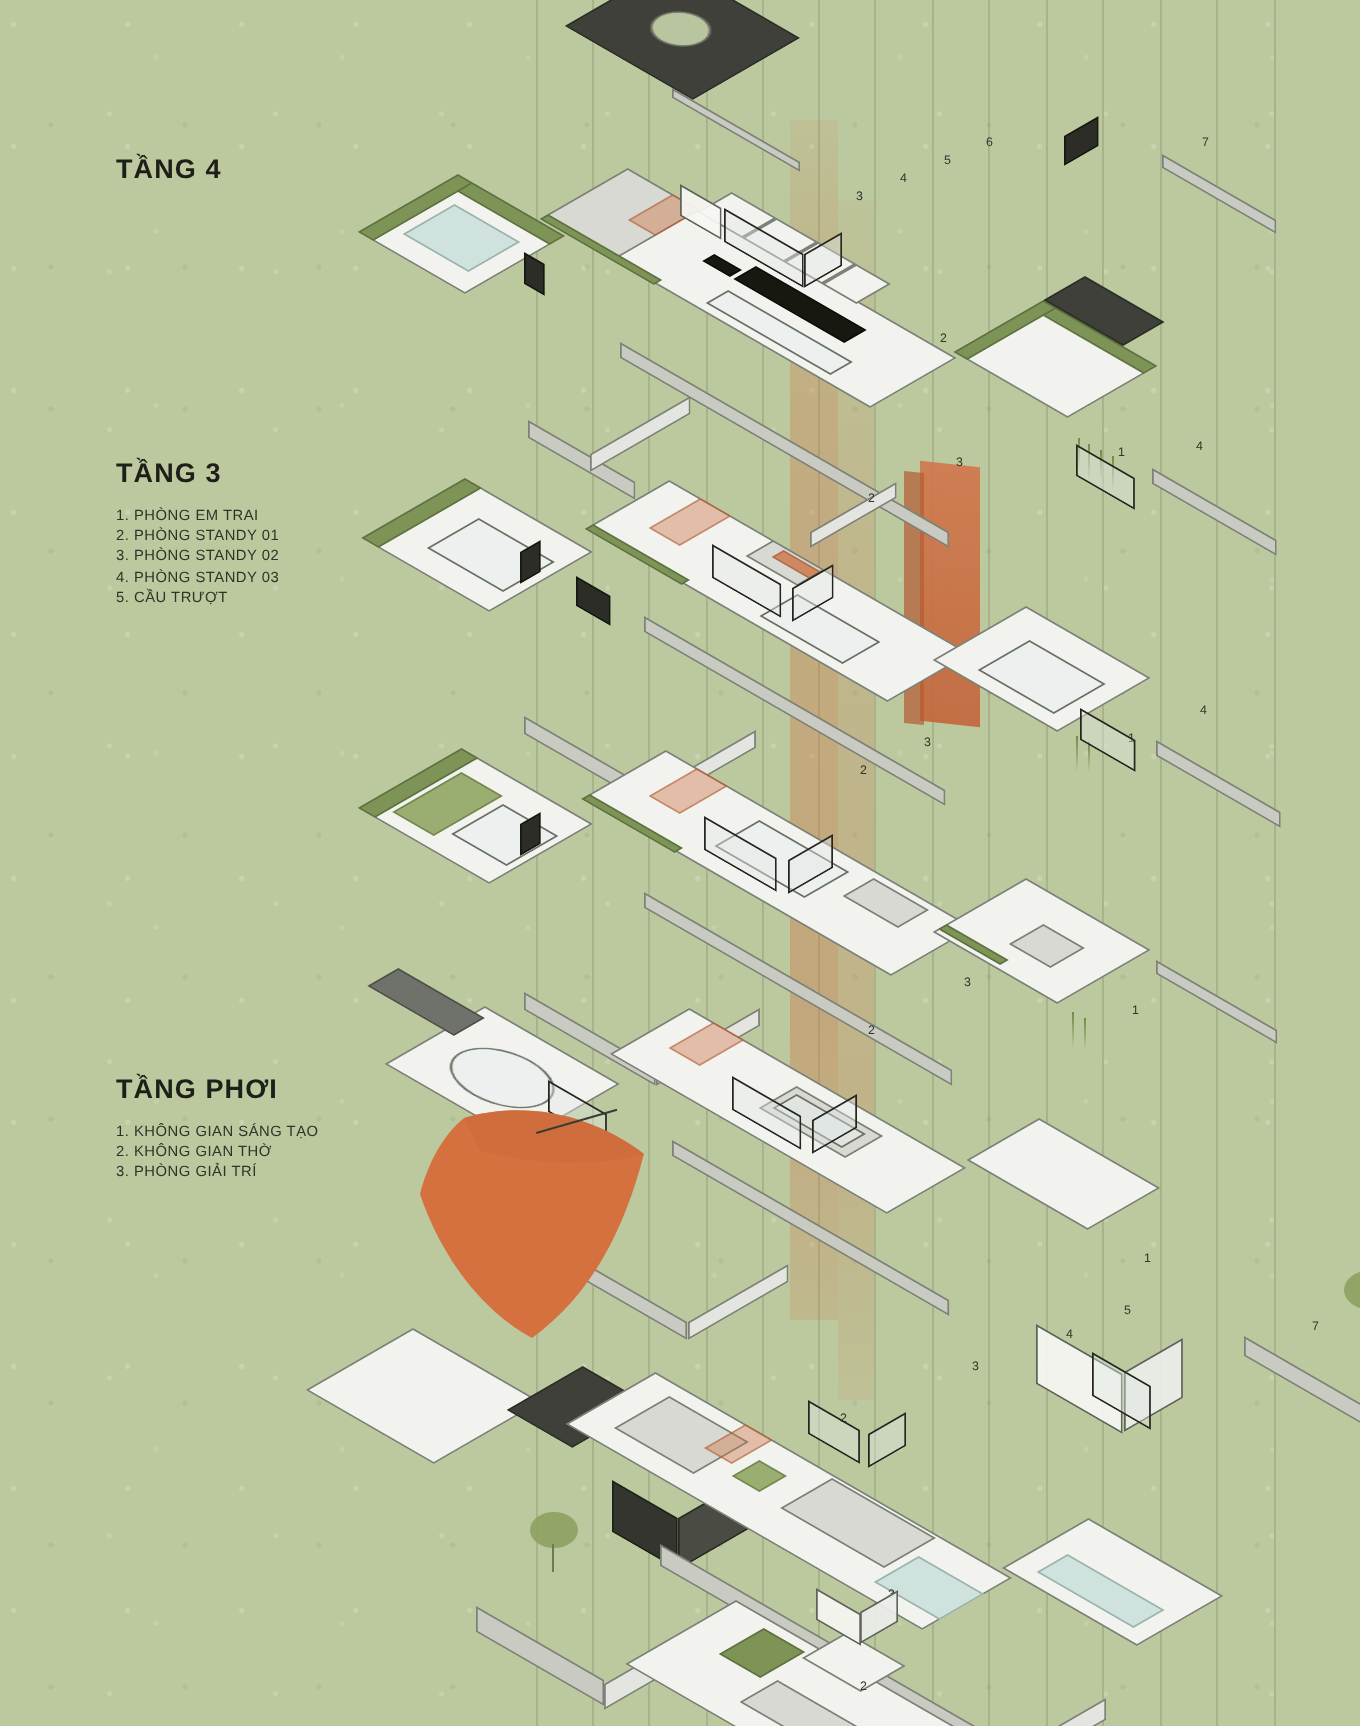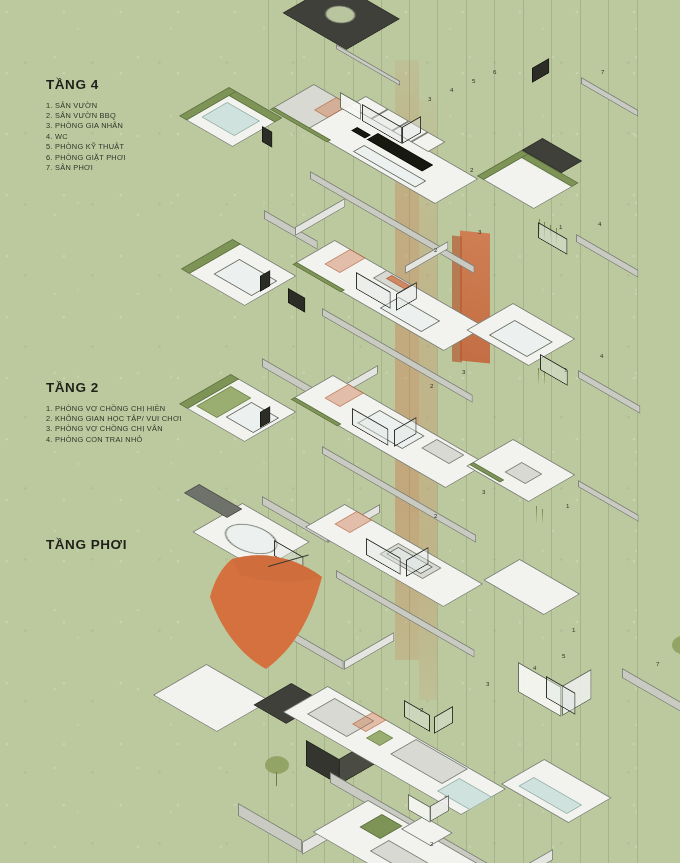--- a/index.html
+++ b/index.html
@@ -24,21 +24,21 @@
       radial-gradient(circle at 38% 88%, rgba(120,130,95,.16) 0 1px, transparent 1.6px),
       radial-gradient(circle at 84% 33%, rgba(255,255,255,.14) 0 1px, transparent 1.6px);
     background-size:57px 61px, 83px 79px, 67px 71px, 93px 87px;
     pointer-events:none;opacity:.85;
   }
   
   #guides{position:absolute;inset:0;pointer-events:none;}
   #guides i{position:absolute;top:0;bottom:0;width:1px;background:rgba(120,134,96,.32);}
 
   
-  .legend{position:absolute;left:46px;}
+  .legend{position:absolute;left:58px;}
   .legend h2{
     margin:0 0 9px 0;
     font-size:13.5px;font-weight:bold;letter-spacing:.55px;
     color:#1d1f18;line-height:1;
   }
   .legend ol{margin:0;padding:0;list-style:none;}
   .legend li{
     font-size:7.4px;line-height:10.4px;letter-spacing:.26px;
     color:#2f3328;white-space:nowrap;
   }
@@ -107,44 +107,41 @@
       <i style="left:551px"></i>
     <i style="left:580px"></i>
       <i style="left:608px"></i>
       <i style="left:637px"></i>
     <i style="left:296px"></i>
       <i style="left:268px"></i>
   </div>
 
   <div class="legend" style="top:78px">
     <h2>TẦNG 4</h2>
+  </div>
+
+  <div class="legend" style="top:230px">
+    <h2>TẦNG 3</h2>
     <ol>
-      <li>1. SÂN VƯỜN</li>
-      <li>2. SÂN VƯỜN BBQ</li>
-      <li>3. PHÒNG GIA NHÂN</li>
-      <li>4. WC</li>
-      <li>5. PHÒNG KỸ THUẬT</li>
-      <li>6. PHÒNG GIẶT PHƠI</li>
-      <li>7. SÂN PHƠI</li>
+      <li>1. PHÒNG EM TRAI</li>
+      <li>2. PHÒNG STANDY 01</li>
+      <li>3. PHÒNG STANDY 02</li>
+      <li>4. PHÒNG STANDY 03</li>
+      <li>5. CẦU TRƯỢT</li>
     </ol>
   </div>
 
-
-  <div class="legend" style="top:381px">
-    <h2>TẦNG 2</h2>
-    <ol>
-      <li>1. PHÒNG VỢ CHỒNG CHỊ HIỀN</li>
-      <li>2. KHÔNG GIAN HỌC TẬP/ VUI CHƠI</li>
-      <li>3. PHÒNG VỢ CHỒNG CHỊ VÂN</li>
-      <li>4. PHÒNG CON TRAI NHỎ</li>
-    </ol>
-  </div>
 
   <div class="legend" style="top:538px">
     <h2>TẦNG PHƠI</h2>
+    <ol>
+      <li>1. KHÔNG GIAN SÁNG TẠO</li>
+      <li>2. KHÔNG GIAN THỜ</li>
+      <li>3. PHÒNG GIẢI TRÍ</li>
+    </ol>
   </div>
 
 
   <div class="shaft" style="left:395px;top:60px;width:24px;height:600px;
               background:linear-gradient(to bottom, rgba(205,116,71,.10), rgba(205,116,71,.34) 25%, rgba(205,116,71,.40) 75%, rgba(205,116,71,.20));
               transform:skewY(0deg);"></div>
   <div class="shaft" style="left:419px;top:100px;width:18px;height:600px;
               background:linear-gradient(to bottom, rgba(205,116,71,.06), rgba(205,116,71,.22) 30%, rgba(205,116,71,.26) 80%, rgba(205,116,71,.10));"></div>
 
   <div class="shaft" style="left:460px;top:232px;width:30px;height:130px;

